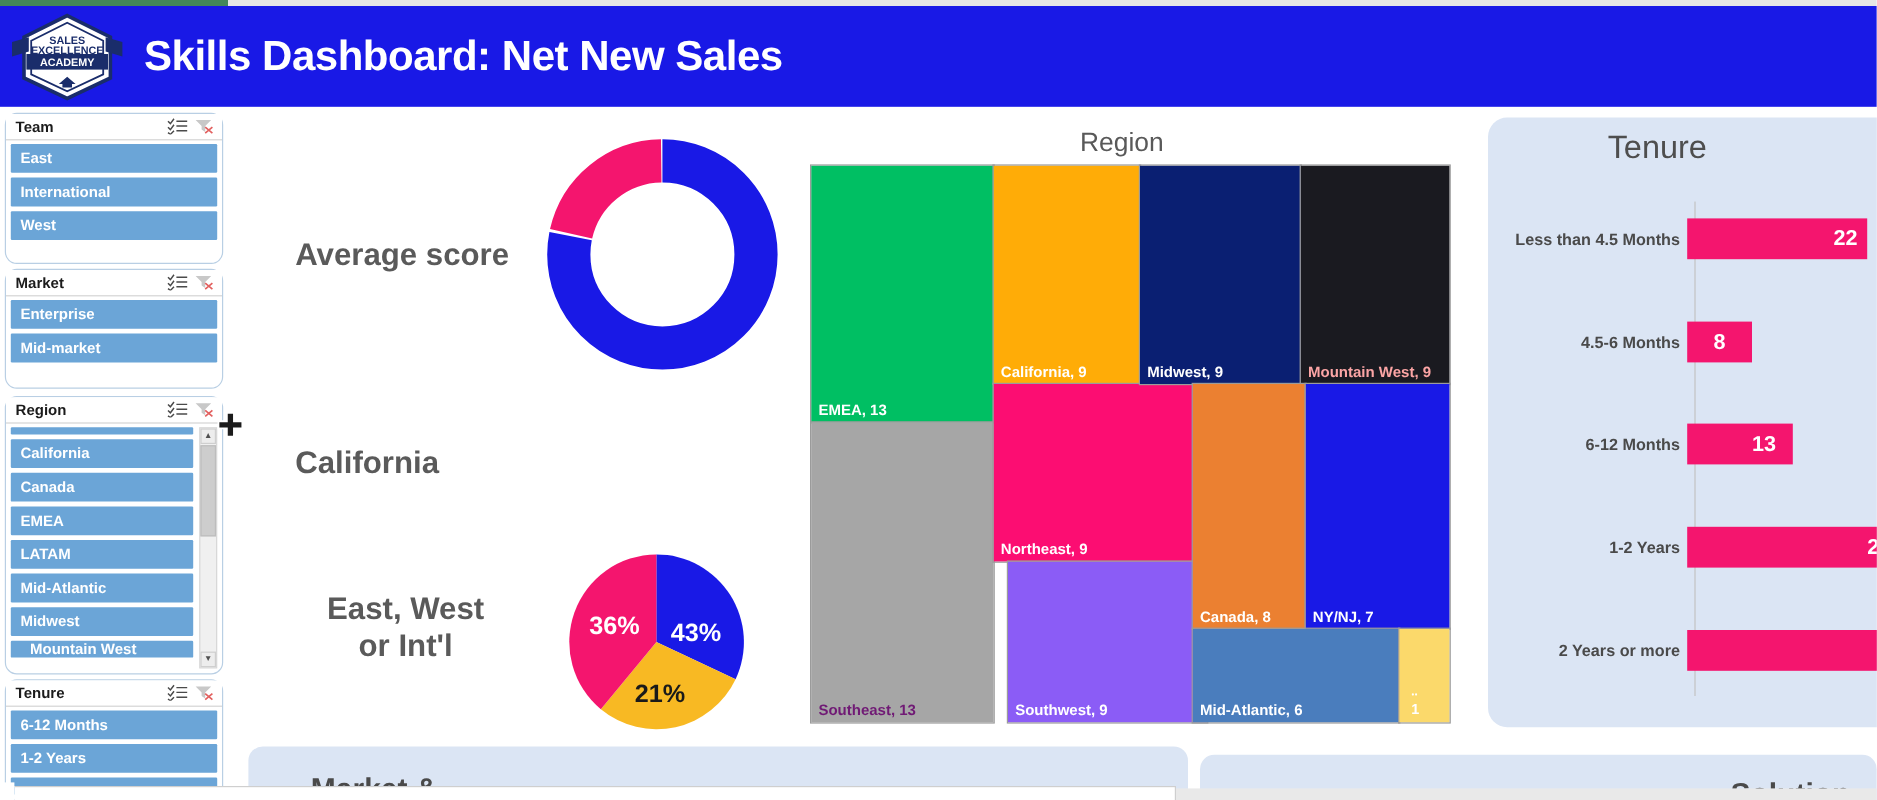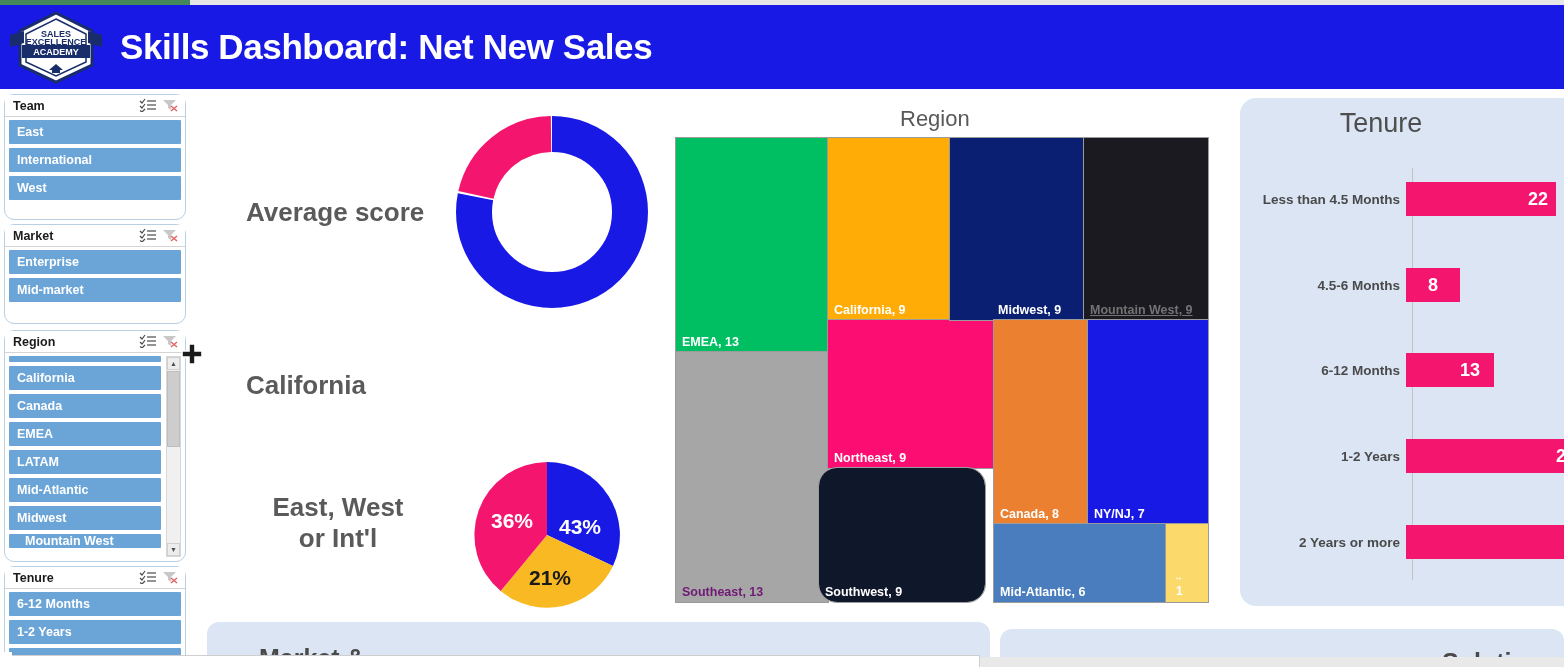--- a/index.html
+++ b/index.html
@@ -297,30 +297,30 @@
     </div>
 
     <div class="tm-cell" style="left:152px; top:0; width:122px; height:182px; background:#FFAC07;">
       <span style="color:#ffffff;">California, 9</span>
     </div>
 
     <div class="tm-cell" style="left:152px; top:182px; width:166px; height:148px; background:#FC0D72;">
       <span style="color:#ffffff;">Northeast, 9</span>
     </div>
 
-    <div class="tm-cell" style="left:143px; top:330px; width:166px; height:134px; background:#0f172a;border-radius:18px;">
+    <div class="tm-cell" style="left:164px; top:330px; width:166px; height:134px; background:#8b5cf6;">
       <span style="color:#ffffff;">Southwest, 9</span>
     </div>
 
     <div class="tm-cell" style="left:274px; top:0; width:134px; height:182px; background:#0A1F72;">
-      <span style="color:#ffffff;margin-left:42px;">Midwest, 9</span>
+      <span style="color:#ffffff;">Midwest, 9</span>
     </div>
 
     <div class="tm-cell" style="left:408px; top:0; width:124px; height:182px; background:#1A1A20;">
-      <span style="color:#737373;text-decoration:underline;">Mountain West, 9</span>
+      <span style="color:#fca5a5;">Mountain West, 9</span>
     </div>
 
     <div class="tm-cell" style="left:318px; top:182px; width:94px; height:204px; background:#EB8031;">
       <span style="color:#ffffff;">Canada, 8</span>
     </div>
 
     <div class="tm-cell" style="left:412px; top:182px; width:120px; height:204px; background:#1919E6;">
       <span style="color:#ffffff;">NY/NJ, 7</span>
     </div>
 

